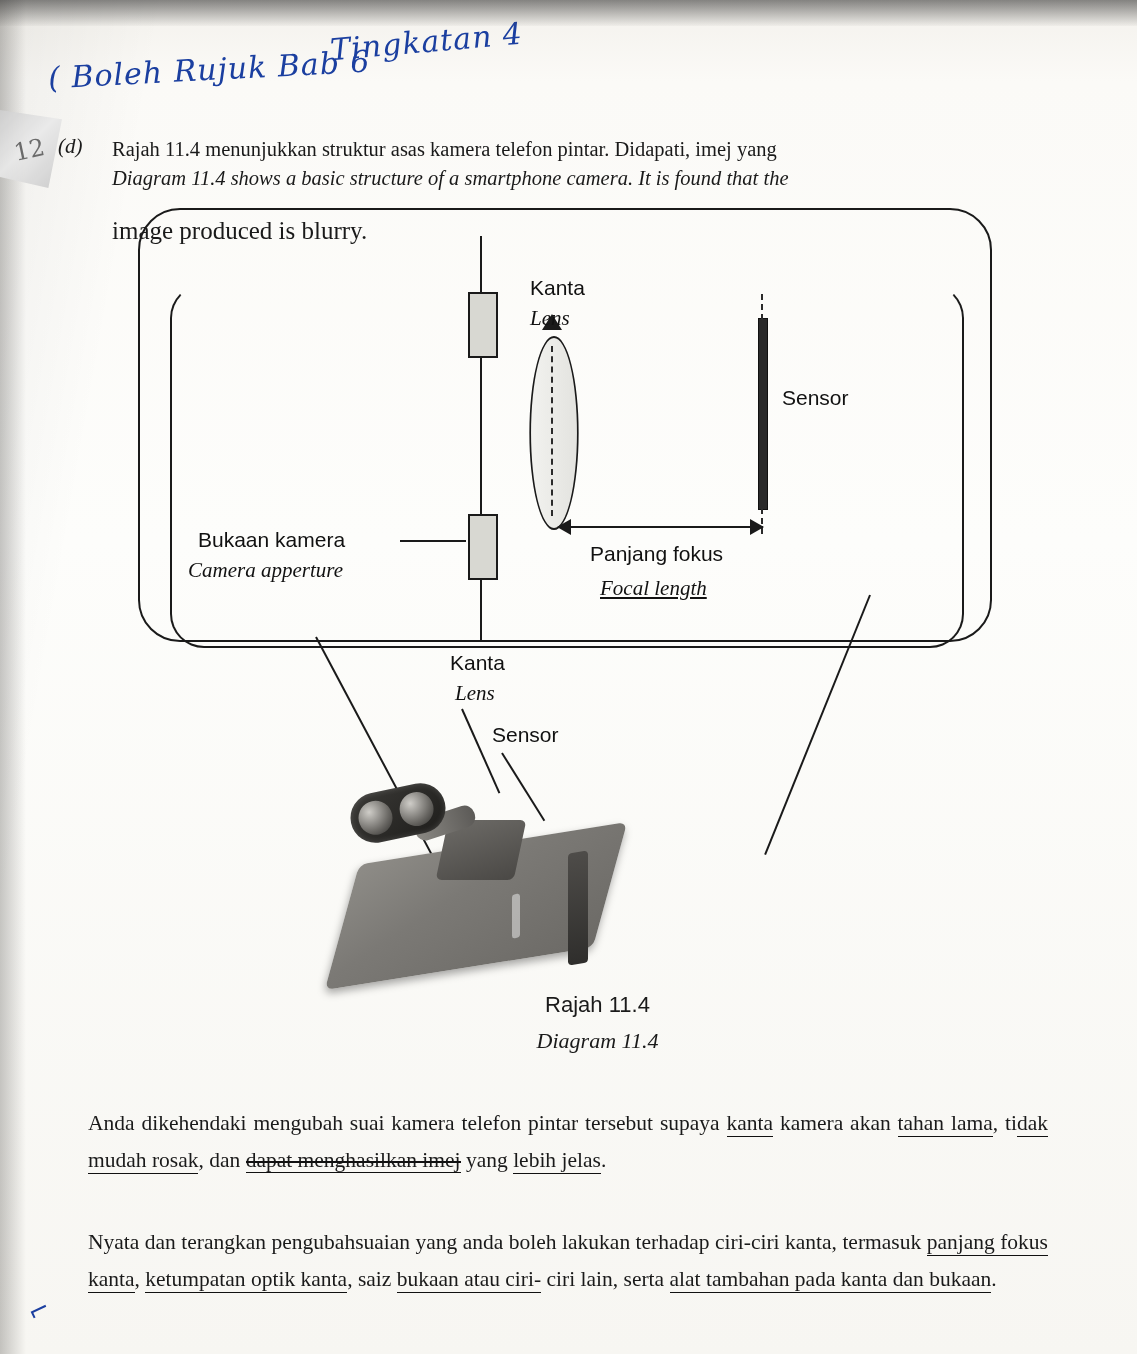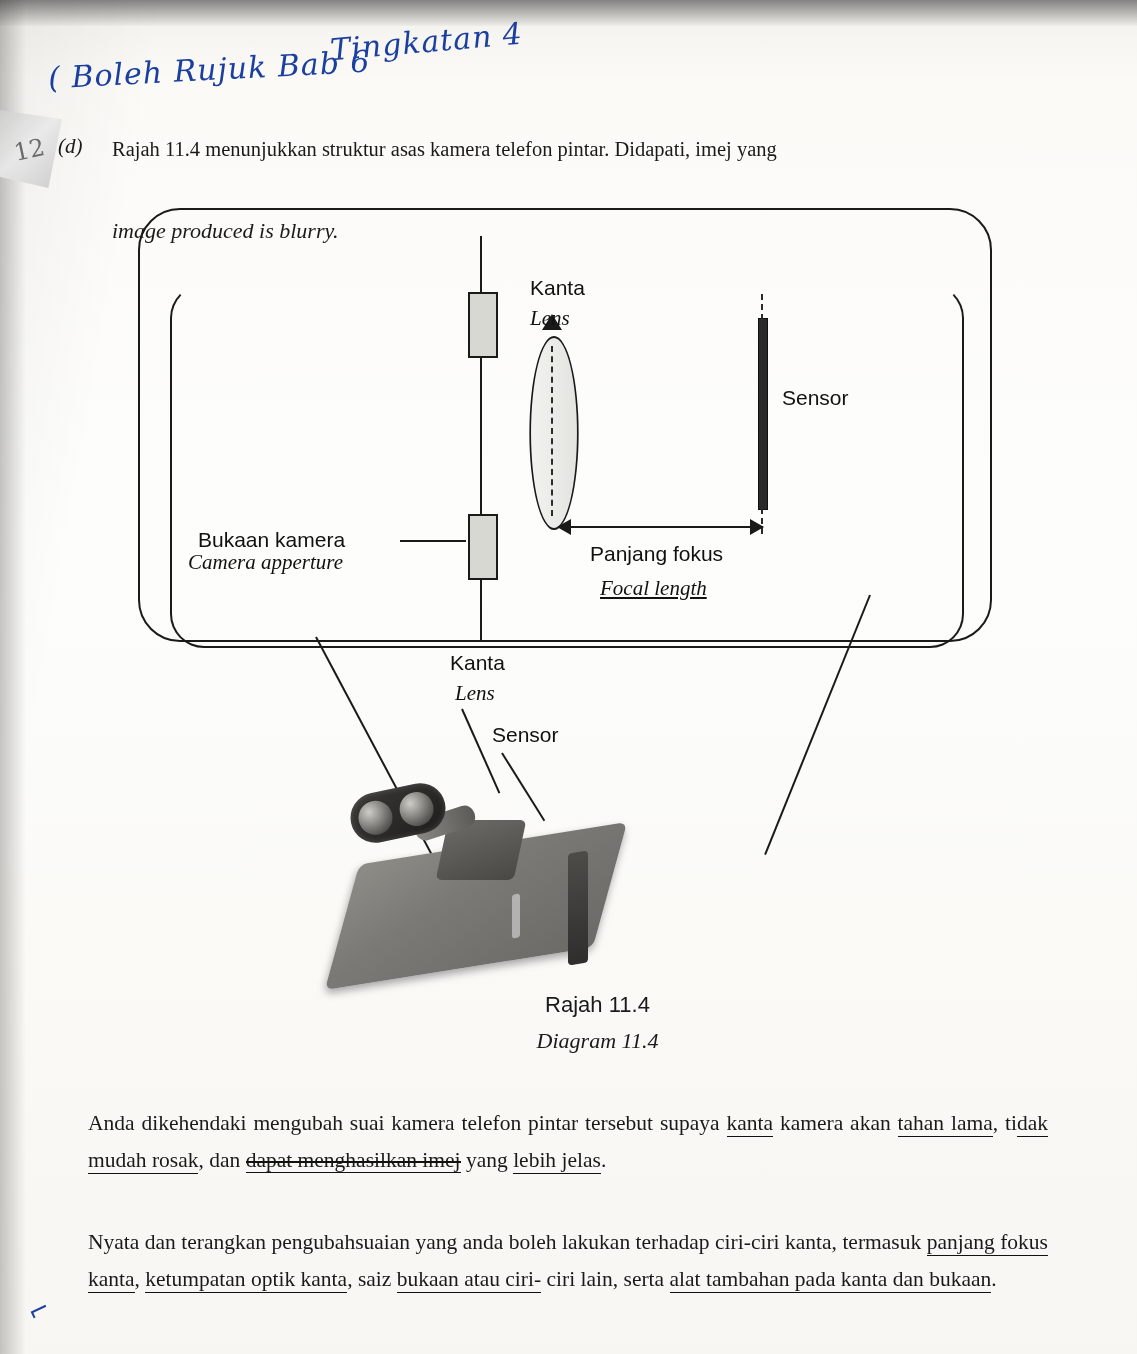--- a/index.html
+++ b/index.html
@@ -89,21 +89,21 @@
     left: 112px;
     top: 100px;
     width: 960px;
     font-size: 20.5px;
     line-height: 31px;
   }
   .q-text .ml { display:block; }
   .l1 { margin-left: 0; margin-top: 34px; }
 
   .para-en-1 { position:absolute; left: 112px; top: 163px; width: 980px; font-size: 20.5px; font-style: italic; line-height: 31px;}
-  .para-en-2 { position:absolute; left: 112px; top: 215px; width: 980px; font-size: 22px; font-style: italic; line-height: 31px;}
+  .para-en-2 { position:absolute; left: 112px; top: 215px; width: 980px; font-size: 25px; line-height: 31px;}
 
   
   .diagram {
     position: absolute;
     left: 110px;
     top: 196px;
     width: 900px;
     height: 790px;
   }
   .phone-body {
@@ -198,21 +198,21 @@
     font-size: 21px;
     color:#111;
     white-space: nowrap;
   }
   .dlabel.it { font-family:"Liberation Serif", serif; font-style: italic; font-size: 21px;}
 
   #lbl-kanta-top    { left: 420px; top: 80px; }
   #lbl-lens-top     { left: 420px; top: 110px; }
   #lbl-sensor-right { left: 672px; top: 190px; }
   #lbl-bukaan       { left: 88px;  top: 332px; }
-  #lbl-apperture    { left: 78px;  top: 354px; text-align: center; }
+  #lbl-apperture    { left: 78px;  top: 362px; text-align: center; }
   #lbl-panjang      { left: 480px; top: 346px; }
   #lbl-focal        { left: 490px; top: 380px; text-decoration: underline; }
 
   .leader {
     position:absolute;
     height: 2px;
     background: #1a1a1a;
     transform-origin: left center;
   }
   #leader-bukaan { left: 290px; top: 344px; width: 66px; }
@@ -355,20 +355,21 @@
   <div class="hand-tick" id="hw-tick-bottom">⌐</div>
 
   <div class="stamp">
     <div class="mark">12</div>
   </div>
 
   <div class="q-label">(d)</div>
   <div class="q-text">
     <span class="ml l1">Rajah 11.4 menunjukkan struktur asas kamera telefon pintar. Didapati, imej yang</span>
   </div>
+  <div class="para-en-1">Diagram 11.4 shows a basic structure of a smartphone camera. It is found that the</div>
   <div class="para-en-2">image produced is blurry.</div>
 
   <div class="diagram">
     <div class="phone-body"></div>
     <div class="phone-inner"></div>
 
     <div class="axis-line"></div>
     <div class="aperture-block" id="aperture-top"></div>
     <div class="aperture-block" id="aperture-bottom"></div>
 

